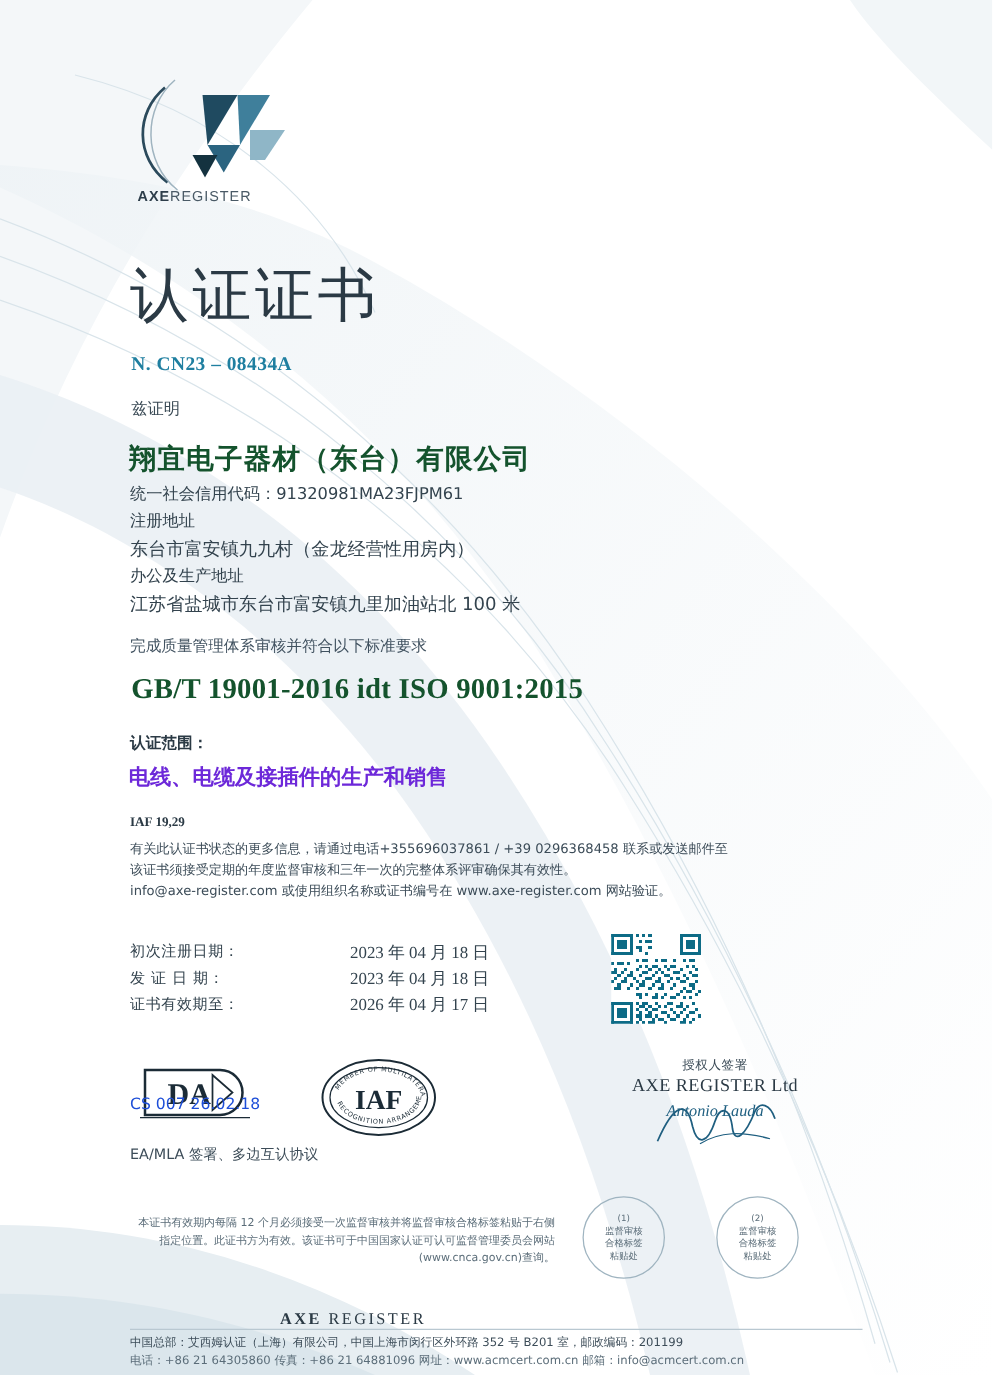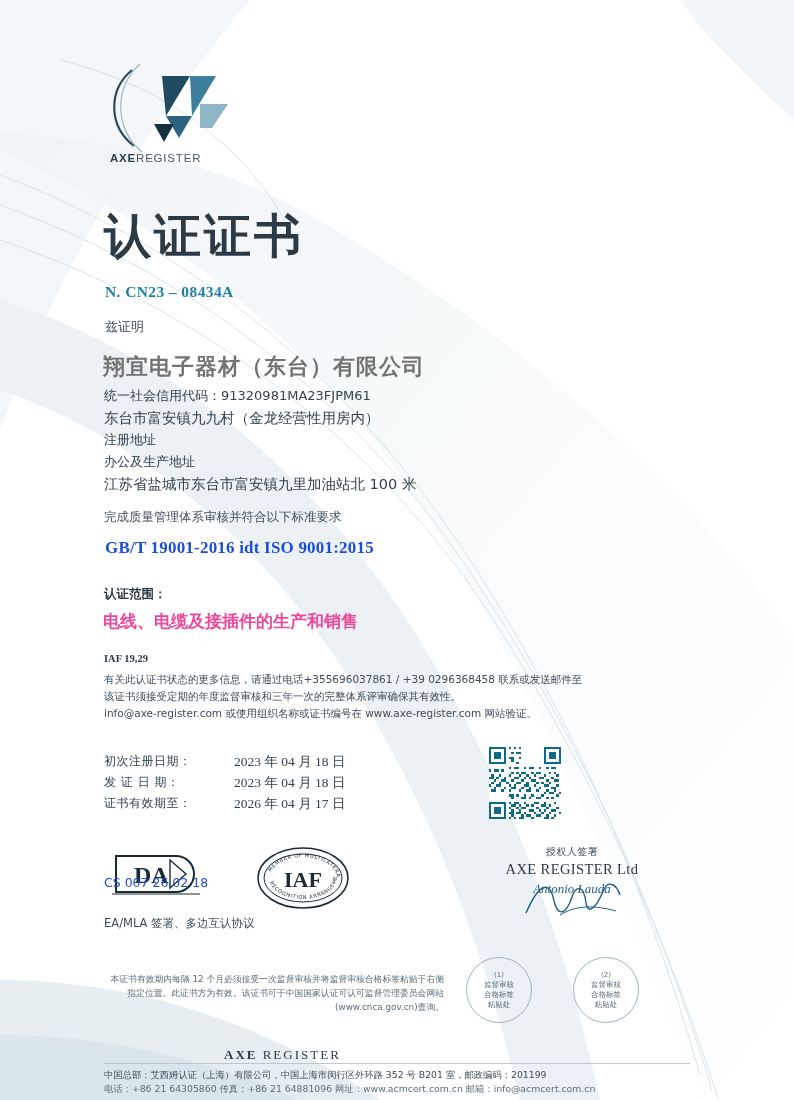--- a/index.html
+++ b/index.html
@@ -27,88 +27,88 @@
   .logo-text {
     position:absolute; left: 6px; top: 90px;
     font-family: "Liberation Sans", sans-serif;
     font-size: 11.5px; letter-spacing: .8px; color:#4a5a66;
   }
   .logo-text b { font-weight:700; color:#2d3d4a; }
 
   
   .cert-title {
     position:absolute; left:104px; top:205px;
-    font-size: 47px; font-weight: 700; color:#2b3a45;
+    font-size: 47px; font-weight: 400; color:#2b3a45;
     letter-spacing: 3px;
     font-family: "DejaVu Sans", sans-serif;
   }
   .cert-number {
     position:absolute; left:105px; top:283px;
     font-size: 15.5px; font-weight:700; color:#1f7fa0;
     letter-spacing:.4px;
   }
   .hereby {
     position:absolute; left:105px; top:318px;
     font-size:13px; color:#3a4a55;
     font-family:"DejaVu Sans", sans-serif;
   }
   .company {
     position:absolute; left:103px; top:352px;
-    font-size: 22px; font-weight:700; color:#737373;
+    font-size: 22px; font-weight:700; color:#14532d;
     font-family:"DejaVu Sans", sans-serif;
     letter-spacing:1px;
   }
   .info-block {
     position:absolute; left:104px; top:385px; width:560px;
     font-family:"DejaVu Sans", sans-serif;
     color:#33434e;
   }
   .info-line { font-size:13px; line-height:22px; }
   .info-line.big { font-size:14.5px; }
 
   .scope-pre {
     position:absolute; left:104px; top:509px;
     font-size:12.5px; color:#415260;
     font-family:"DejaVu Sans", sans-serif;
   }
   .standard {
     position:absolute; left:105px; top:538px;
-    font-size:17px; font-weight:700; color:#1d4ed8;
+    font-size:23px; font-weight:700; color:#14532d;
     font-family:"Liberation Serif", serif;
     letter-spacing:.2px;
   }
   .scope-label {
     position:absolute; left:104px; top:586px;
     font-size:12.5px; font-weight:700; color:#2b3a45;
     font-family:"DejaVu Sans", sans-serif;
   }
   .scope-value {
     position:absolute; left:103px; top:610px;
-    font-size:17px; font-weight:700; color:#ec4899;
+    font-size:17px; font-weight:700; color:#6d28d9;
     font-family:"DejaVu Sans", sans-serif;
   }
   .iaf-code {
     position:absolute; left:104px; top:653px;
     font-size:10.5px; font-weight:700; color:#2b3a45;
     font-family:"Liberation Serif", serif;
     text-align:right;
   }
   .note-block {
     position:absolute; left:104px; top:671px; width:570px;
     font-size:10.5px; line-height:17px; color:#3c4c58;
     font-family:"DejaVu Sans", sans-serif;
   }
 
   
   .dates {
     position:absolute; left:104px; top:751px;
     font-family:"DejaVu Sans", sans-serif;
     font-size:12px; color:#33434e;
   }
-  .date-row { display:flex; line-height:21px; }
+  .date-row { display:flex; line-height:21px;gap:46px; }
   .date-label { width:130px; letter-spacing:.5px; }
   .date-value { width:170px; font-family:"Liberation Serif", serif; font-size:13.5px; }
 
   
   .qr { position:absolute; left:489px; top:747px; width:72px; height:72px; }
 
   
   .da-seal { position:absolute; left:112px; top:850px; width:88px; height:46px; }
   .cs-code {
     position:absolute; left:104px; top:875px;
@@ -225,22 +225,22 @@
 
     <div class="cert-title">认证证书</div>
     <div class="cert-number">N. CN23 – 08434A</div>
     <div class="hereby">兹证明</div>
     <div class="company">翔宜电子器材（东台）有限公司</div>
 
     <div class="info-block">
       <div class="info-line">
         <span>统一社会信用代码：</span><span>91320981MA23FJPM61</span>
       </div>
+      <div class="info-line">注册地址</div>
       <div class="info-line big">东台市富安镇九九村（金龙经营性用房内）</div>
-      <div class="info-line">注册地址</div>
       <div class="info-line">办公及生产地址</div>
       <div class="info-line big">江苏省盐城市东台市富安镇九里加油站北 100 米</div>
     </div>
 
     <div class="scope-pre">完成质量管理体系审核并符合以下标准要求</div>
     <div class="standard">GB/T 19001-2016 idt ISO 9001:2015</div>
     <div class="scope-label">认证范围：</div>
     <div class="scope-value">电线、电缆及接插件的生产和销售</div>
     <div class="iaf-code">IAF 19,29</div>
 

